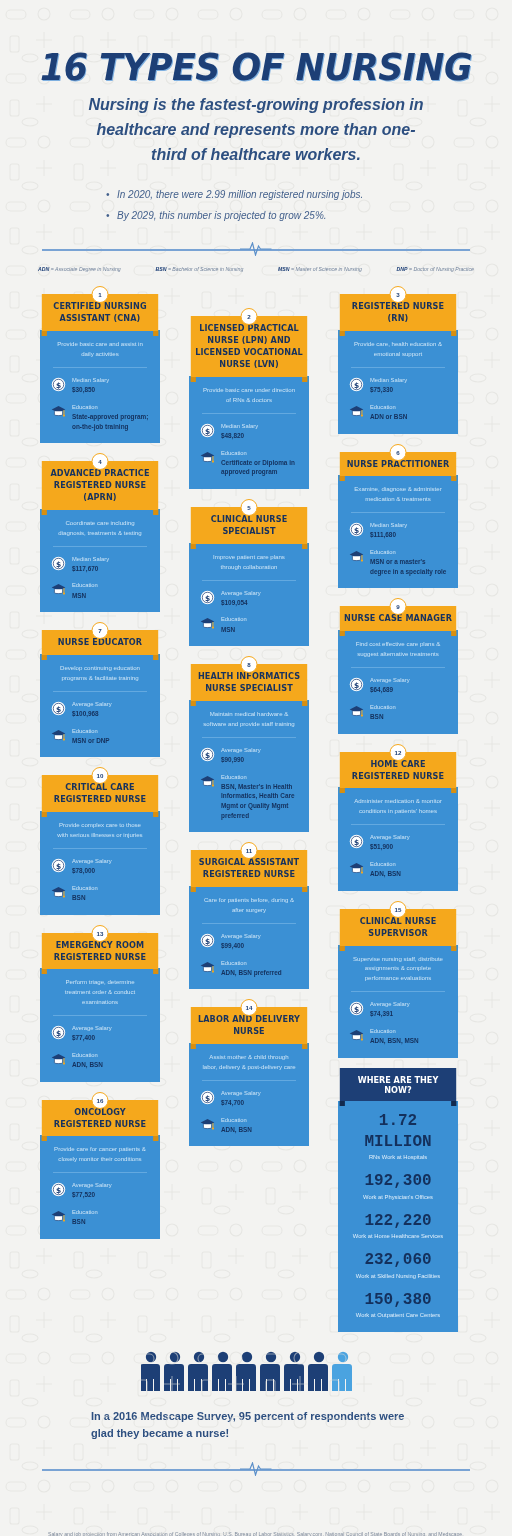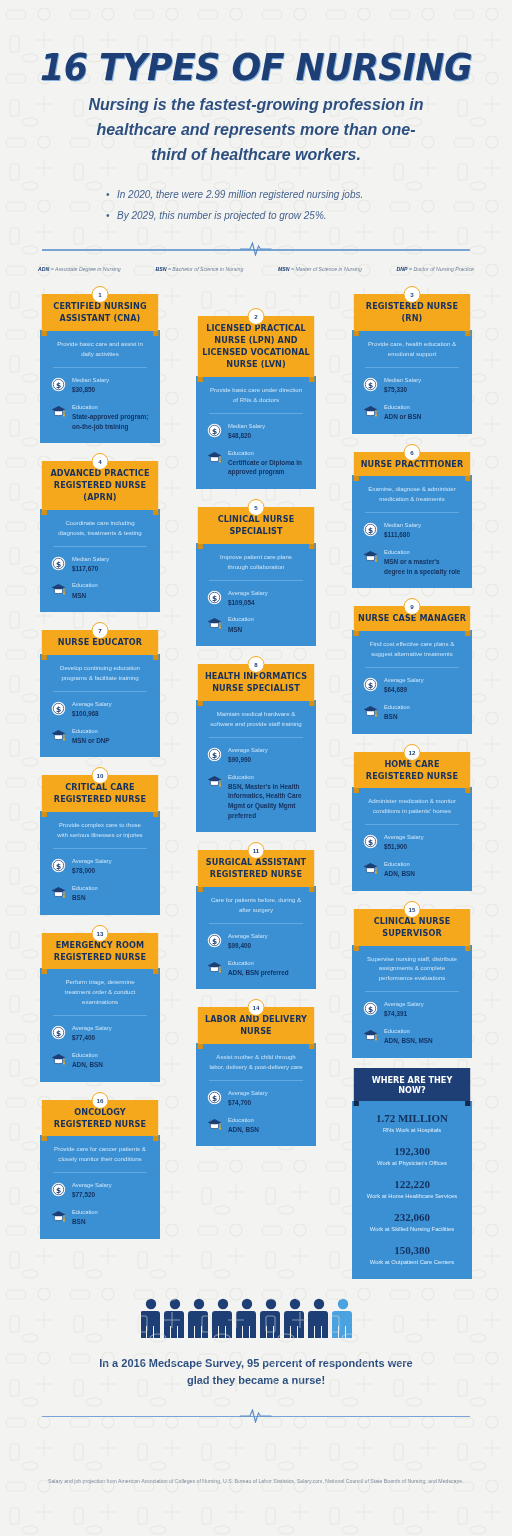--- a/index.html
+++ b/index.html
@@ -71,21 +71,20 @@
   }
   .abbrev b { color:#1d3f76; }
 
   
   .grid {
     position:relative;
     margin-top:14px;
     padding:0 40px;
     display:flex;
     gap:29px;
-    justify-content:space-between;
   }
   .col { width:120px; display:flex; flex-direction:column; }
   .col-mid { padding-top:22px; }
   .col-right { }
 
   
   .card { position:relative; margin-bottom:10px; }
   .num {
     position:absolute; top:0; left:50%; transform:translateX(-50%);
     width:17px; height:17px; border-radius:50%;
@@ -155,29 +154,29 @@
   .watn-banner:before, .watn-banner:after {
     content:""; position:absolute; top:100%;
     border-style:solid; border-color:#12294e transparent transparent transparent;
   }
   .watn-banner:before { left:0; border-width:5px 0 0 5px; border-left-color:#12294e; }
   .watn-banner:after { right:0; border-width:5px 5px 0 0; border-right-color:#12294e; }
   .watn-body { background:#3b90d4; padding:10px 6px 12px; text-align:center; }
   .stat { margin-bottom:9px; }
   .stat:last-child { margin-bottom:0; }
   .stat-num {
-    font-family:Liberation Serif, serif;
-    font-weight:bold; font-size:11px; color:#14305c; line-height:1.3;
+    font-family:Liberation Mono, monospace;
+    font-weight:bold; font-size:16px; color:#14305c; line-height:1.3;
   }
   .stat-lbl { font-size:5.8px; color:#e2f0fb; line-height:1.5; margin-top:1px; }
 
   
   .people { margin-top:18px; text-align:center; height:44px; }
   .survey {
-    margin:14px auto 0; width:330px; text-align:center;
+    margin:14px auto 0; width:330px; text-align:left;
     font-size:11px; line-height:1.55; color:#2d4f80; font-weight:600;
   }
   .foot-divider { margin-top:20px; position:relative; height:14px; }
   .source {
     margin:54px auto 0; width:420px;
     font-size:5.2px; line-height:1.7; color:#7b8799; text-align:left;
     padding-left:2px;
   }
 </style>
 </head>

